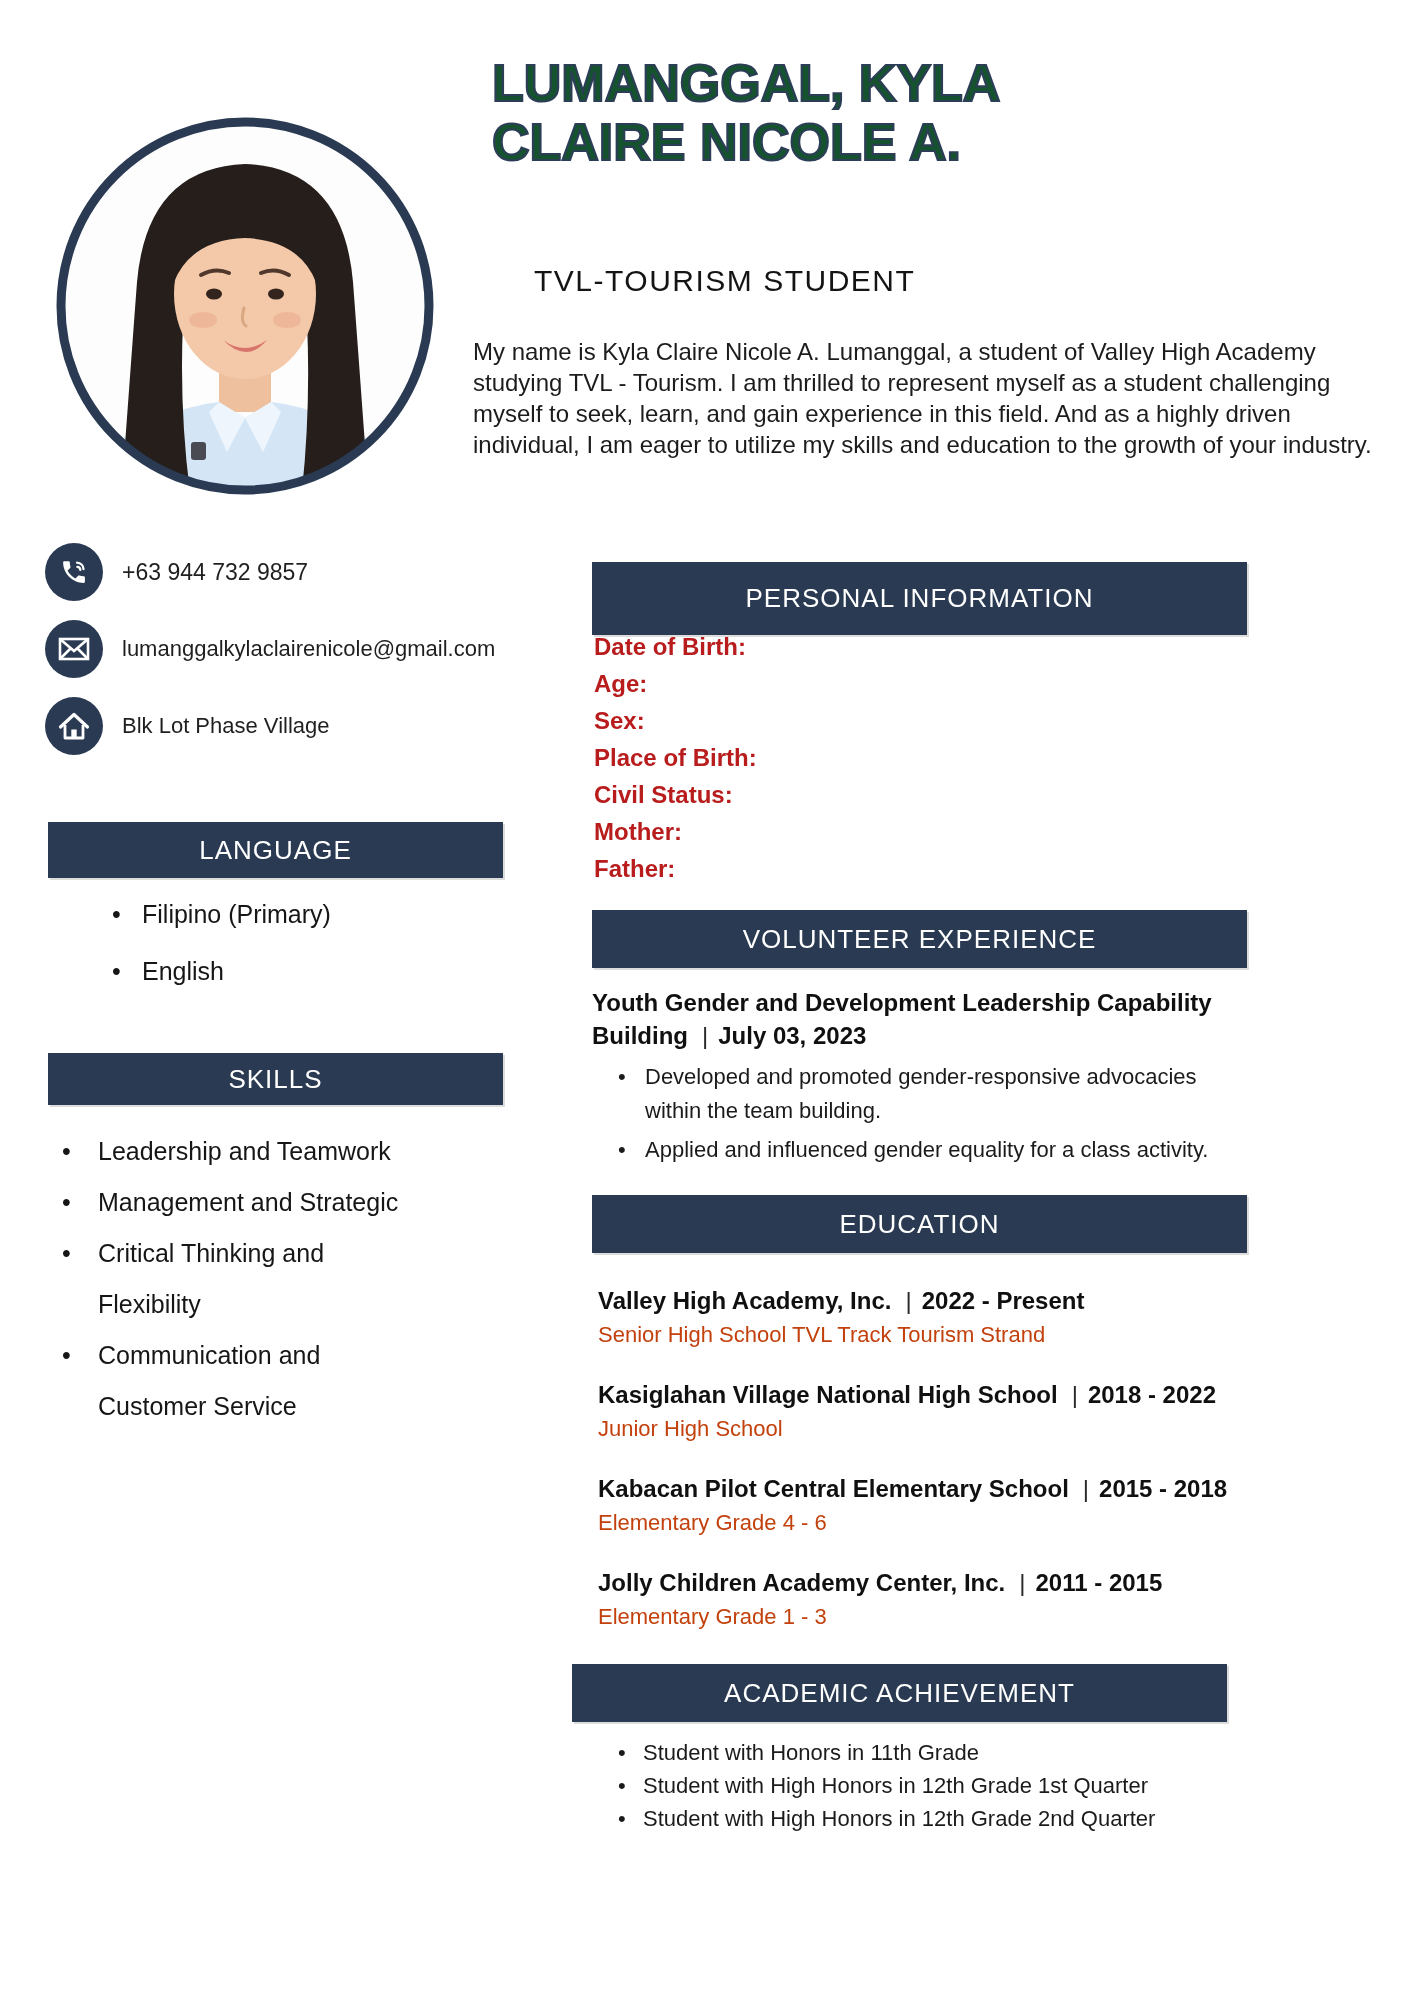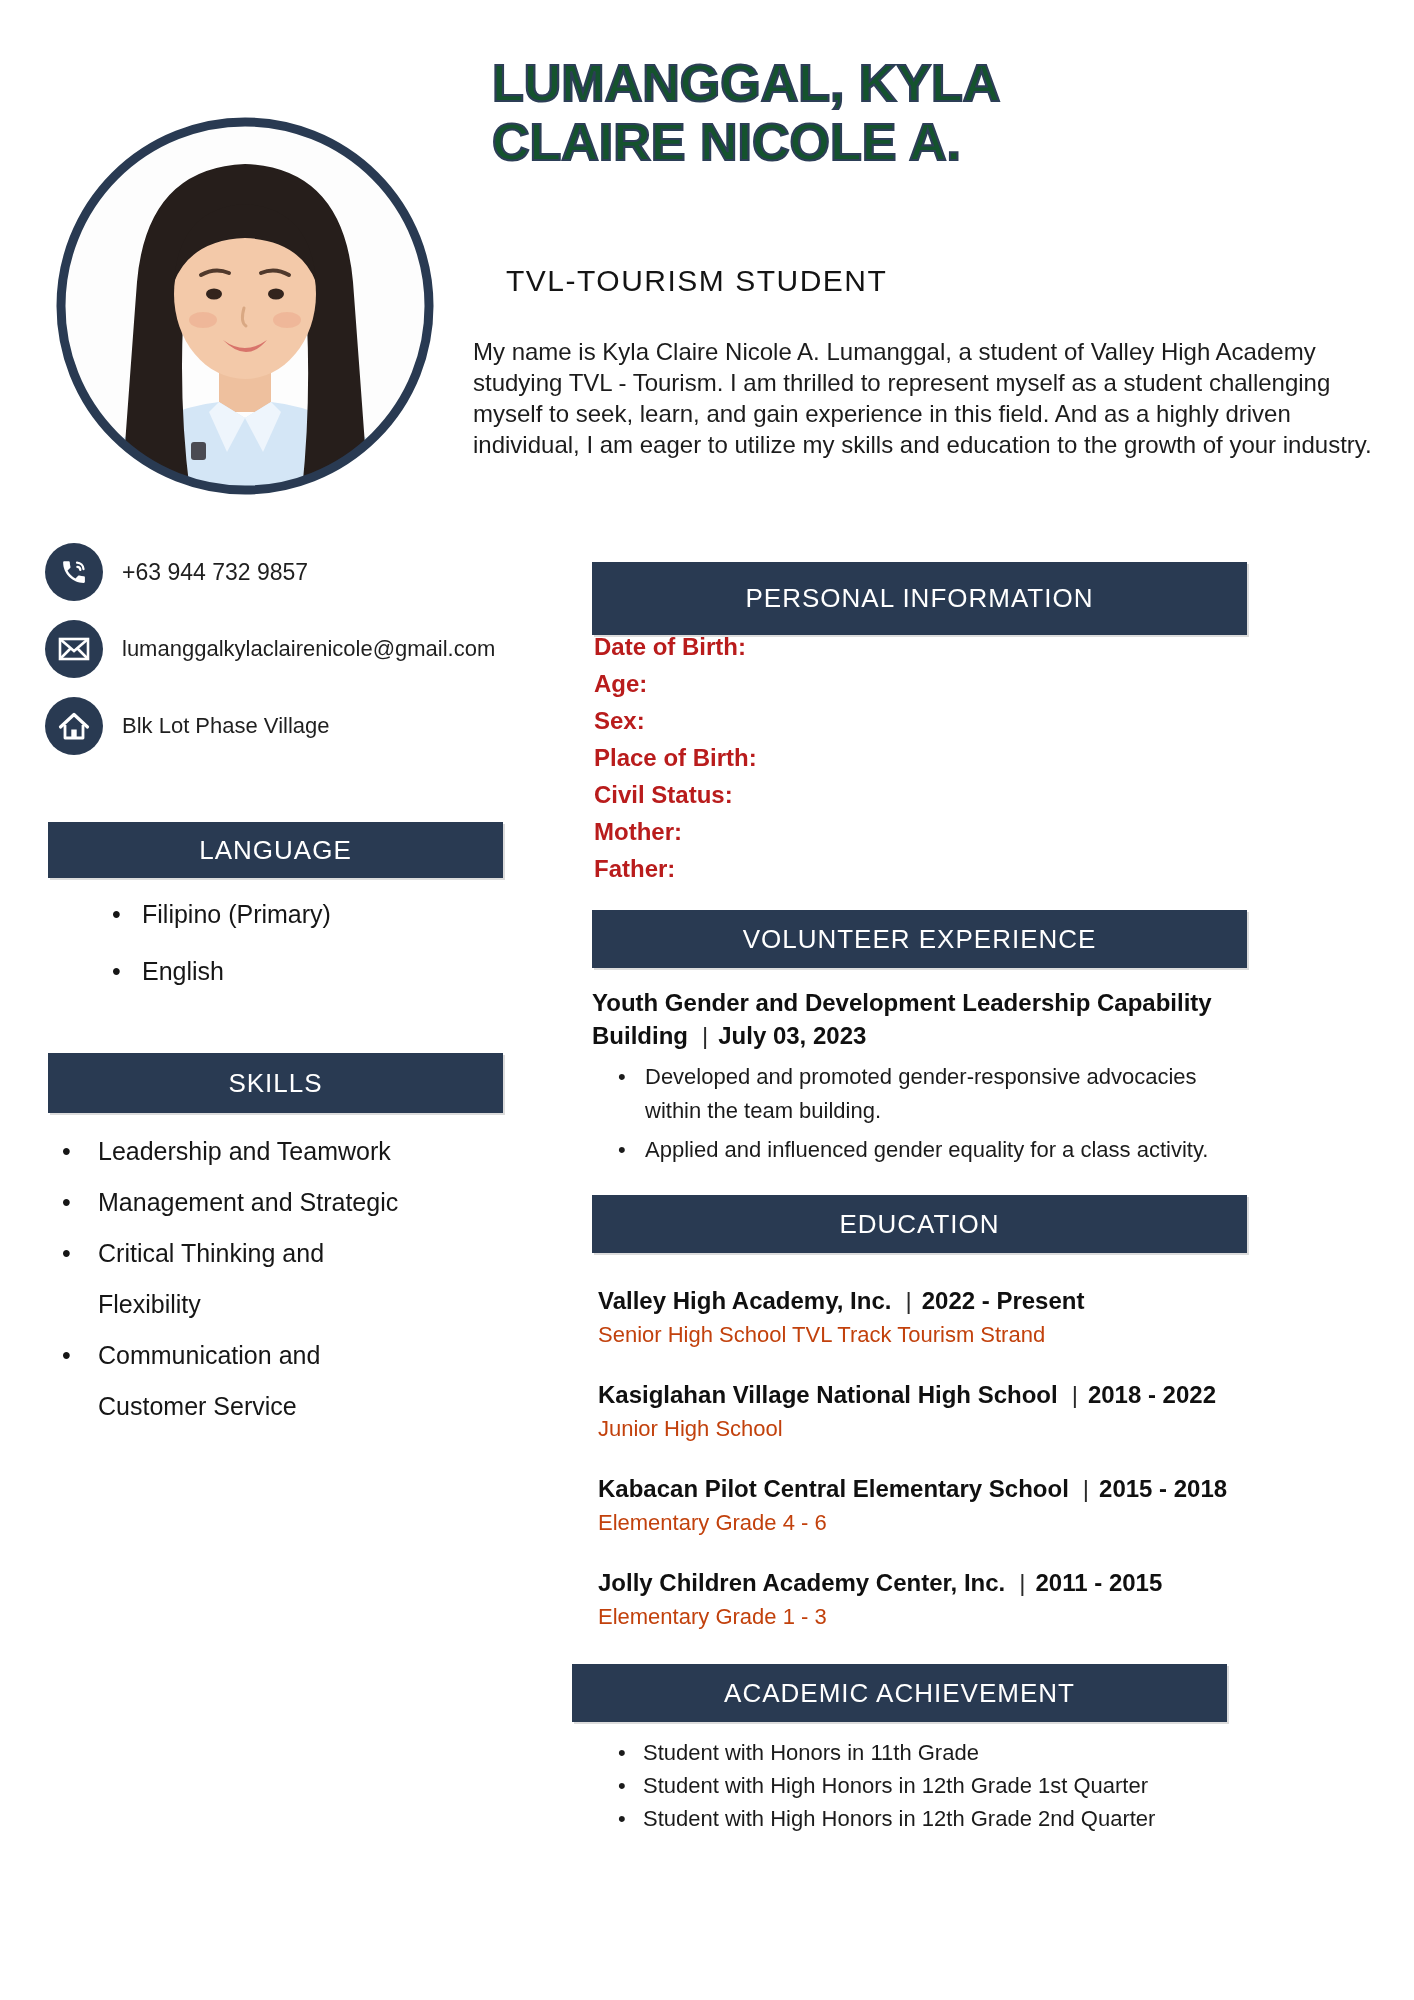--- a/index.html
+++ b/index.html
@@ -11,21 +11,21 @@
   
   .photo-wrap { position:absolute; left:51px; top:112px; width:388px; height:388px; }
 
   
   .name {
     position:absolute; left:492px; top:54px; width:910px;
     font-size:52px; font-weight:700; line-height:1.14; letter-spacing:0px;
     color:#14532d; -webkit-text-stroke:2.2px #2c3e56;
   }
   .subtitle {
-    position:absolute; left:506px; top:264px; font-size:30px; letter-spacing:1.5px;
+    position:absolute; left:534px; top:264px; font-size:30px; letter-spacing:1.5px;
     color:#141414; font-weight:400;
   }
   .summary {
     position:absolute; left:473px; top:336px; width:908px;
     font-size:24px; line-height:31px; color:#1c1c1c;
   }
 
   
   .contact-row { position:absolute; left:45px; display:flex; align-items:center; gap:19px; height:58px; }
   .contact-row.phone   { top:543px; }
@@ -36,21 +36,21 @@
   .contact-row.phone .contact-text { font-size:23px; }
 
   
   .bar {
     position:absolute; background:#293a52; color:#ffffff;
     display:flex; align-items:center; justify-content:center;
     font-size:26px; font-weight:400; letter-spacing:1px;
     box-shadow:2px 2px 0 0 #dcdcdc;
   }
   .bar.language  { left:48px;  top:822px;  width:455px; height:56px; }
-  .bar.skills    { left:48px;  top:1053px; width:455px; height:60px; }
+  .bar.skills    { left:48px;  top:1053px; width:455px; height:52px; }
   .bar.personal  { left:592px; top:562px;  width:655px; height:73px; }
   .bar.volunteer { left:592px; top:910px;  width:655px; height:58px; }
   .bar.education { left:592px; top:1195px; width:655px; height:58px; }
   .bar.academic  { left:572px; top:1664px; width:655px; height:58px; }
 
   
   .lang-list { position:absolute; left:112px; top:898px; font-size:25px; color:#161616; }
   .lang-item { position:relative; padding-left:30px; height:57px; line-height:32px; }
   .lang-item::before { content:"\2022"; position:absolute; left:0; top:0; line-height:32px; }
 

